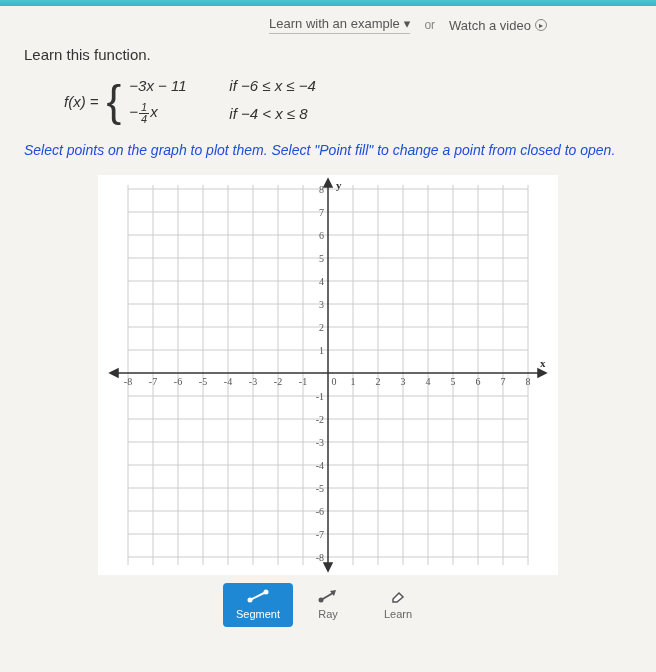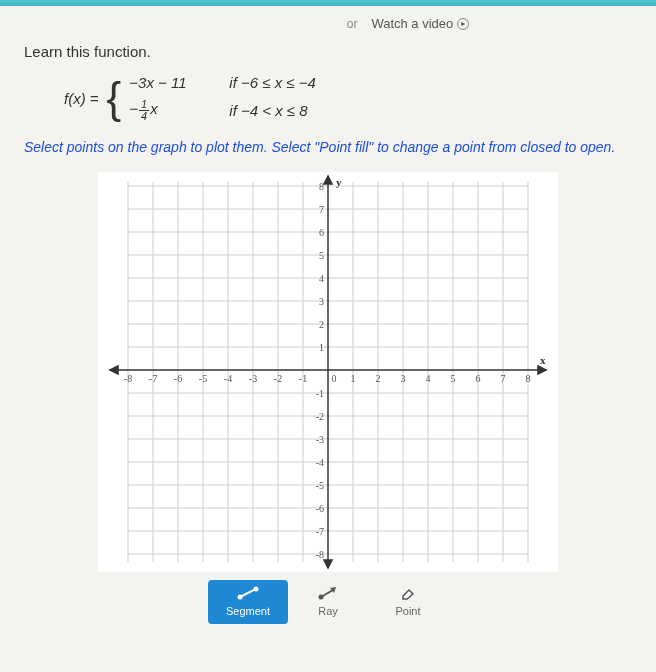--- a/index.html
+++ b/index.html
@@ -88,21 +88,21 @@
     background: #fff;
     position: relative;
   }
   .toolbar {
     display: flex;
     justify-content: center;
     gap: 0;
     margin-top: 8px;
   }
   .tool {
-    width: 80px;
+    width: 70px;
     height: 44px;
     display: flex;
     flex-direction: column;
     align-items: center;
     justify-content: center;
     font-size: 11px;
     color: #666;
     cursor: pointer;
     gap: 2px;
     border-radius: 4px;
@@ -114,20 +114,24 @@
   .tool .t-icon { font-size: 16px; line-height: 1; }
   .tick-label { font-size: 10px; fill: #555; font-family: Verdana; }
   .axis-label { font-size: 11px; fill: #333; font-family: Verdana; font-weight:bold;}
 </style>
 </head>
 <body>
 
 <div class="top-bar"></div>
 
 <div class="top-links">
+  <span class="learn-link">
+    <span>Learn with an example</span>
+    <span>▾</span>
+  </span>
   <span class="or-text">or</span>
   <span class="watch-link">
     <span>Watch a video</span>
     <span style="border:1px solid #888;border-radius:50%;width:12px;height:12px;display:inline-flex;align-items:center;justify-content:center;font-size:8px;">▸</span>
   </span>
 </div>
 
 <div class="content">
   <div class="prompt">Learn this function.</div>
 
@@ -264,16 +268,16 @@
           </svg>
       </span>
       <span>Ray</span>
     </div>
     <div class="tool">
       <span class="t-icon">
         <svg width="18" height="14">
             <path d="M4 10 L10 4 L14 8 L8 13 L4 13 Z" fill="#fff" stroke="#555" stroke-width="1.5"></path>
           </svg>
       </span>
-      <span>Point</span>
+      <span>Learn</span>
     </div>
   </div>
 </div>
 
 </body></html>

